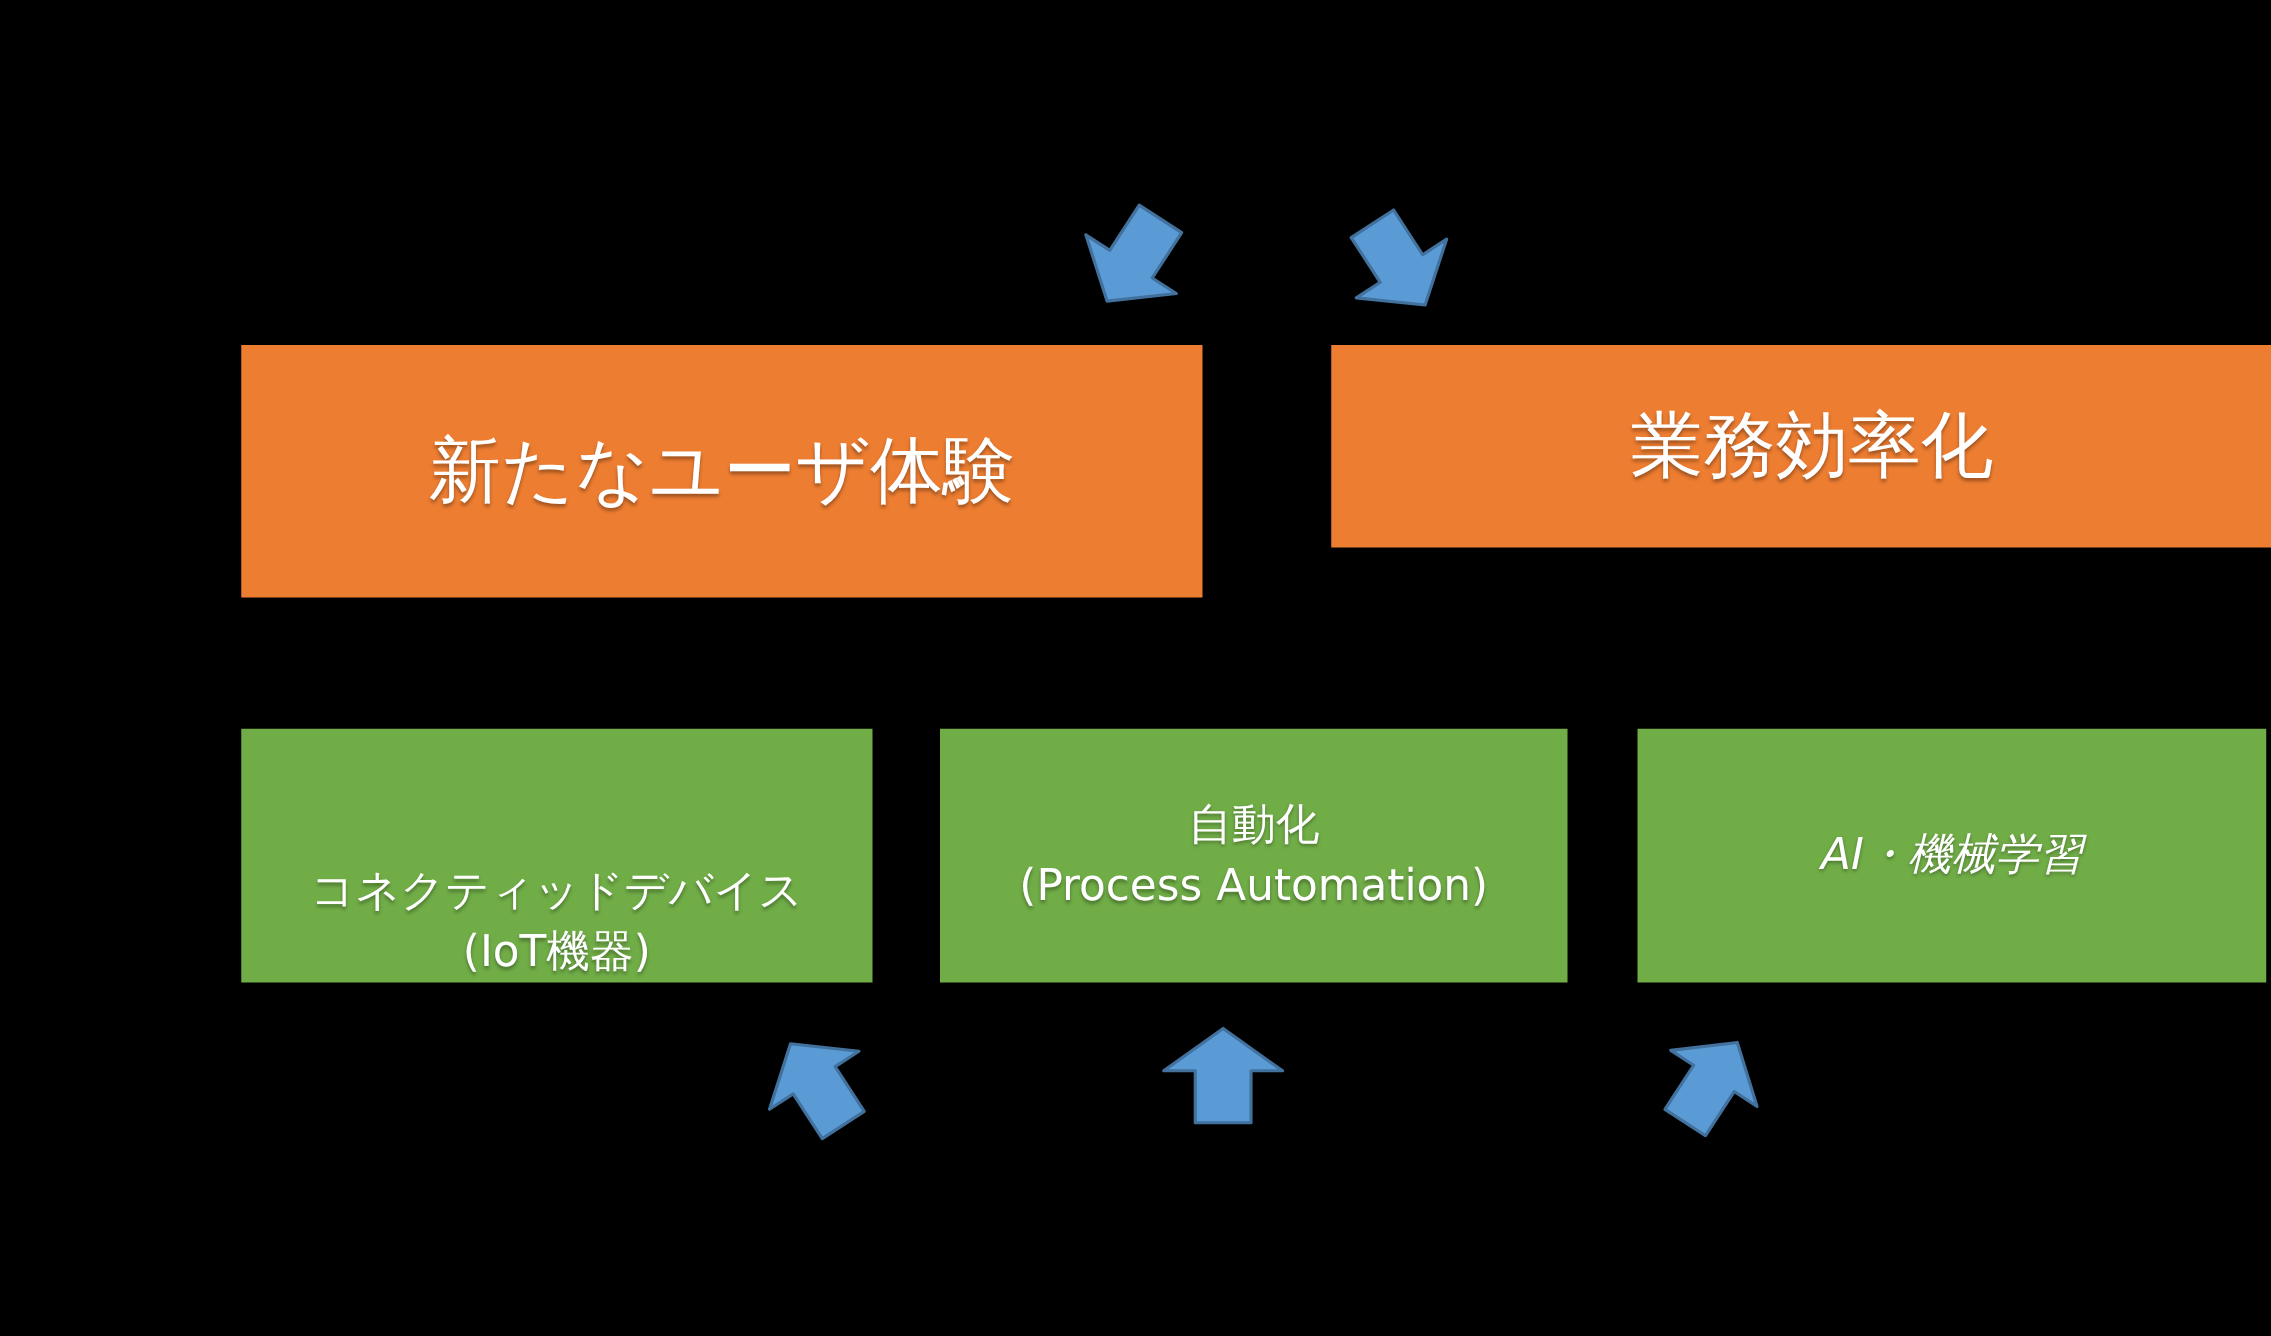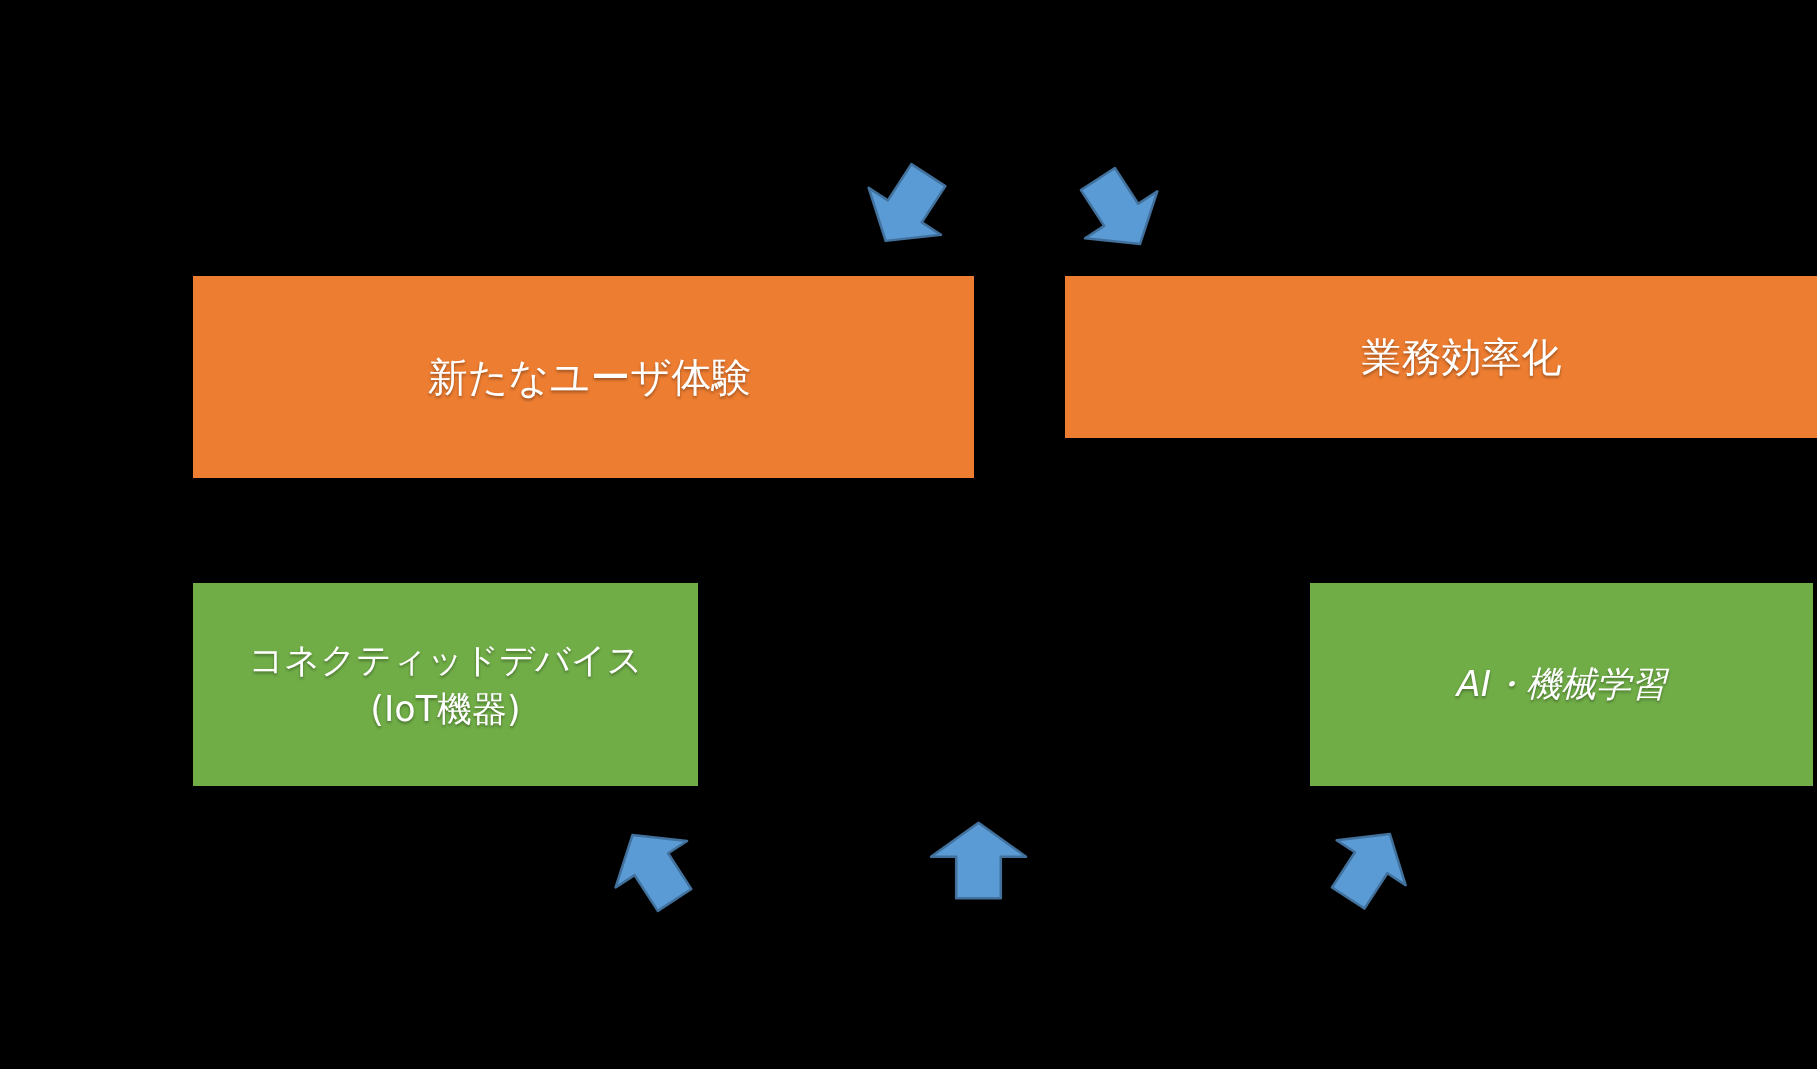--- a/index.html
+++ b/index.html
@@ -21,32 +21,31 @@
     display: flex;
     flex-direction: column;
     align-items: center;
     justify-content: center;
     text-align: center;
     color: var(--text, #FFFFFF);
     text-shadow: 0 2px 3px rgba(0,0,0,0.35);
   }
   .top-box {
     background: var(--top-box, #ED7D31);
-    font-size: 40px;
+    font-size: 58px;
     line-height: 1.2;
-    padding-left: 12px;
   }
   .bottom-box {
     background: var(--bottom-box, #70AD47);
     font-size: 35px;
     line-height: 1.38;
   }
   #box-orange-1 { left: 193px;  top: 276px; width: 769px; height: 202px; }
   #box-orange-2 { left: 1044px; top: 276px; width: 769px; height: 162px; margin-left: 21px; }
-  #box-green-1  { left: 193px;  top: 583px; width: 505px; height: 203px; }
+  #box-green-1  { left: 193px;  top: 583px; width: 505px; height: 203px; justify-content: flex-end; }
   #box-green-2  { left: 752px;  top: 583px; width: 502px; height: 203px; }
   #box-green-3  { left: 1310px; top: 583px; width: 503px; height: 203px; font-style: italic; }
 
   .arrow {
     position: absolute;
     overflow: visible;
     transform-origin: 50% 50%;
   }
   .arrow polygon {
     fill: var(--arrow-fill, #5B9BD5);
@@ -72,20 +71,24 @@
 
   <div class="box top-box" id="box-orange-2">
     <span>業務効率化</span>
   </div>
 
   <div class="box bottom-box" id="box-green-1">
     <span>コネクティッドデバイス</span>
     <span>(IoT機器)</span>
   </div>
 
+  <div class="box bottom-box" id="box-green-2">
+    <span>自動化</span>
+    <span>(Process Automation)</span>
+  </div>
 
   <div class="box bottom-box" id="box-green-3">
     <span>AI・機械学習</span>
   </div>
 
   <svg class="arrow" id="arrow-a" viewBox="0 0 100 100" preserveAspectRatio="none" aria-hidden="true">
     <polygon points="50,1 99,45 73,45 73,99 27,99 27,45 1,45"></polygon>
   </svg>
 
   <svg class="arrow" id="arrow-b" viewBox="0 0 100 100" preserveAspectRatio="none" aria-hidden="true">

